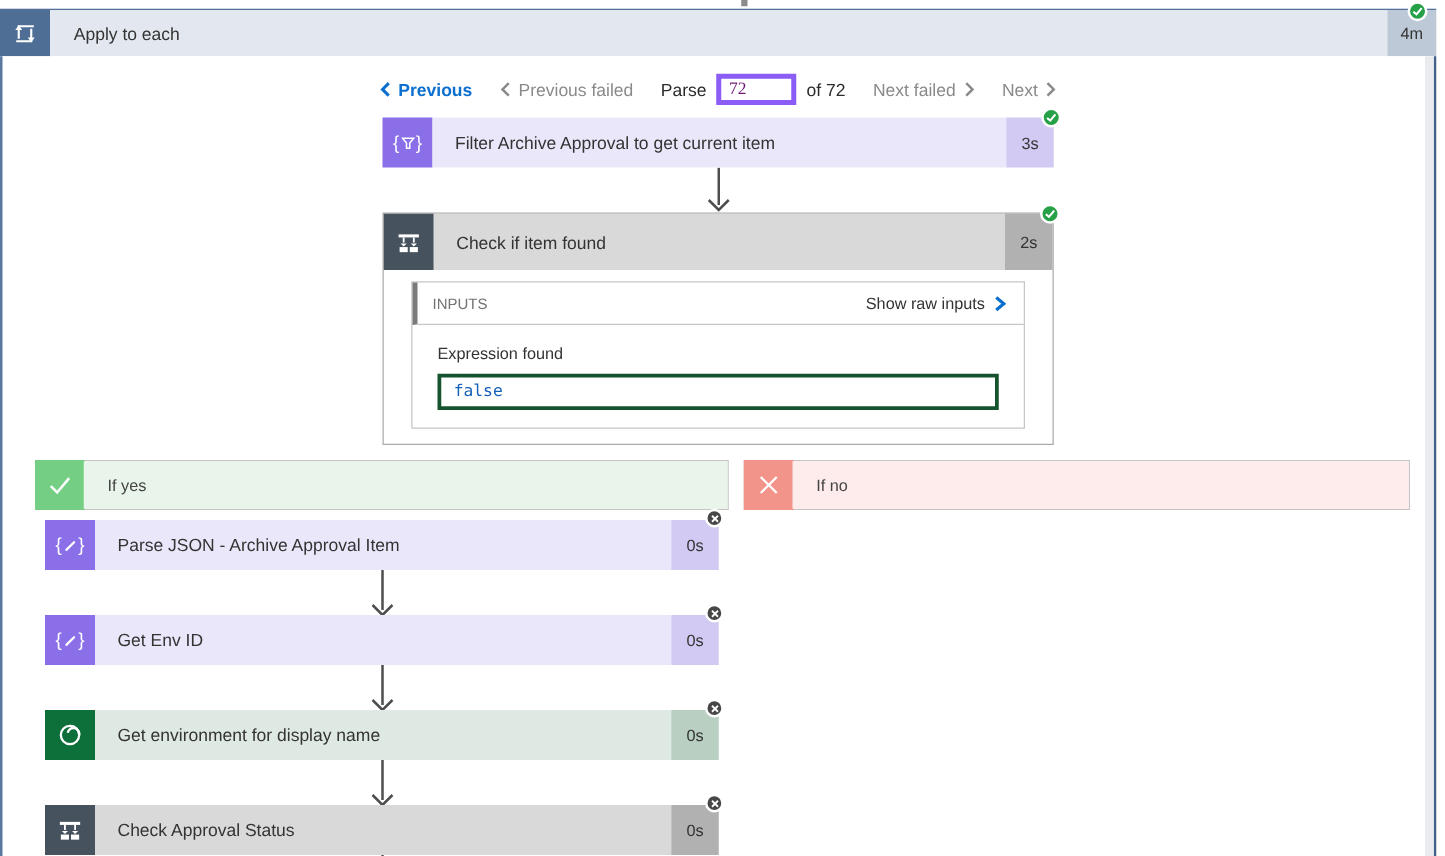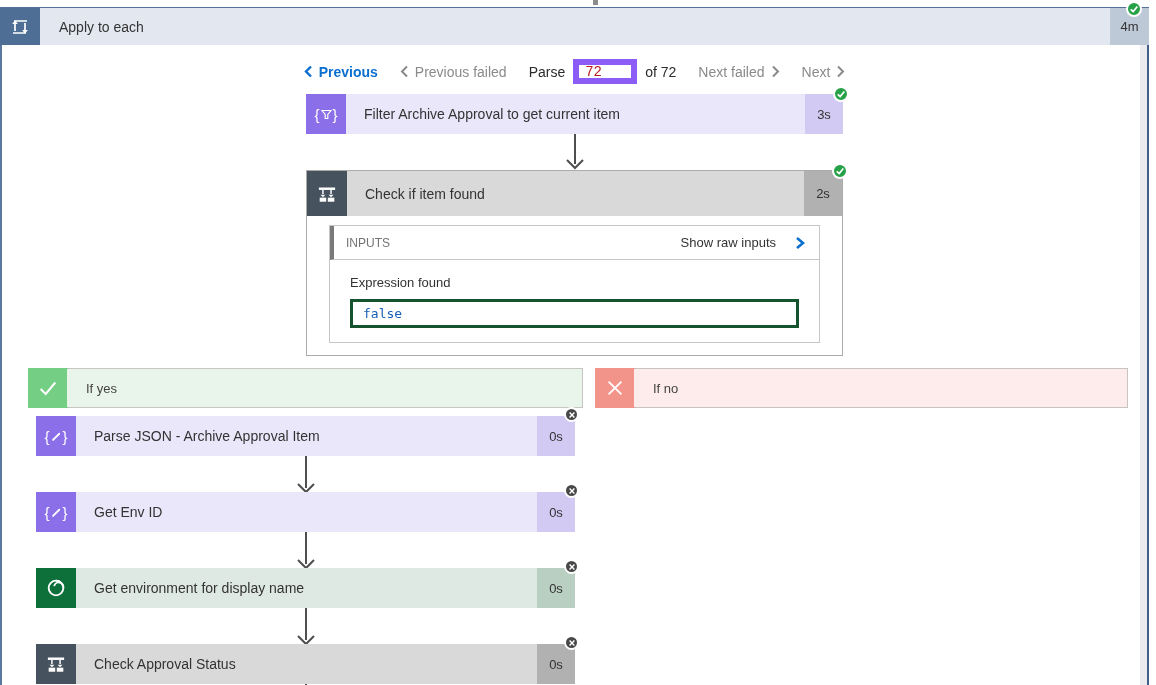--- a/index.html
+++ b/index.html
@@ -27,22 +27,22 @@
   .canvas { position:relative; width:1149px; height:640px; background:#ffffff;
     border-left:2px solid #5b79a0; border-right:2px solid #41608a; overflow:hidden; }
   .right-gutter { position:absolute; right:0; top:45px; width:7px; height:640px; background:#e9ebee; }
 
   
   .nav-row { margin-top:14px; display:flex; align-items:center; justify-content:center; gap:22px; font-size:14px; }
   .nav-link { display:flex; align-items:center; gap:6px; cursor:pointer; }
   .nav-link.enabled { color:#0b6fd0; font-weight:bold; }
   .nav-link.disabled { color:#8a8a8a; }
   .nav-show { display:flex; align-items:center; gap:8px; color:#2b2b2b; }
-  .show-input { width:64px; height:25px; border:6px solid #8b5cf6; font-size:14px; padding:0 6px;
-    font-family:Liberation Mono, monospace; color:#b91c1c; }
+  .show-input { width:64px; height:25px; border:4px solid #8b5cf6; font-size:14px; padding:0 6px;
+    font-family:Liberation Serif, serif; color:#701a75; }
 
   
   .chain { width:537px; margin:10px auto 0 auto; }
   .card { position:relative; display:flex; align-items:stretch; height:40px; cursor:pointer; }
   .card-icon { width:40px; flex:none; display:flex; align-items:center; justify-content:center; color:#fff; }
   .card-title { flex:1; display:flex; align-items:center; padding-left:18px; font-size:14px; color:#333; }
   .card-badge { width:38px; flex:none; display:flex; align-items:center; justify-content:center; font-size:13px; color:#333; }
 
   .purple .card-icon { background:#8a6fe8; }
   .purple .card-title { background:#ebe7fa; }
@@ -67,21 +67,21 @@
   .cond-box { border:1px solid #adaaa8; background:#fff; }
   .cond-header { position:relative; display:flex; align-items:stretch; height:45px; cursor:pointer; }
   .cond-header .card-icon { background:#46535e; }
   .cond-header .cond-title { flex:1; display:flex; align-items:center; padding-left:18px; font-size:14px; background:#d9d9d9; color:#333; }
   .cond-header .cond-badge { width:38px; flex:none; display:flex; align-items:center; justify-content:center; font-size:13px; background:#b1b1b1; }
 
   .io-panel { margin:9px 22px 12px 22px; border:1px solid #c8c6c4; }
   .io-head { display:flex; align-items:center; justify-content:space-between; height:34px;
     border-bottom:1px solid #c8c6c4; border-left:4px solid #7a7a7a; padding:0 14px 0 12px; }
   .io-title { font-size:12px; color:#737373;text-align:right; }
-  .io-raw { display:flex; align-items:center; gap:19px; font-size:13px; color:#333; cursor:pointer;text-align:center; }
+  .io-raw { display:flex; align-items:center; gap:7px; font-size:13px; color:#333; cursor:pointer;text-align:center; }
   .io-body { padding:15px 20px 14px 20px; }
   .expr-label { font-size:13px; color:#333; }
   .expr-box { margin-top:9px; height:29px; border:3px solid #14532d; display:flex; align-items:center; padding:0 10px; }
   .expr-val { font-family:"DejaVu Sans Mono","Liberation Mono",monospace; font-size:13px; color:#1560b8; }
 
   
   .branches { display:flex; gap:12px; margin:12px 0 0 26px; }
   .branch-col { display:flex; flex-direction:column; }
   .branch-head { display:flex; align-items:stretch; height:40px; border:1px solid #c7c5c3; cursor:pointer; }
   .branch-head .b-icon { width:40px; flex:none; display:flex; align-items:center; justify-content:center; margin:-1px; }

